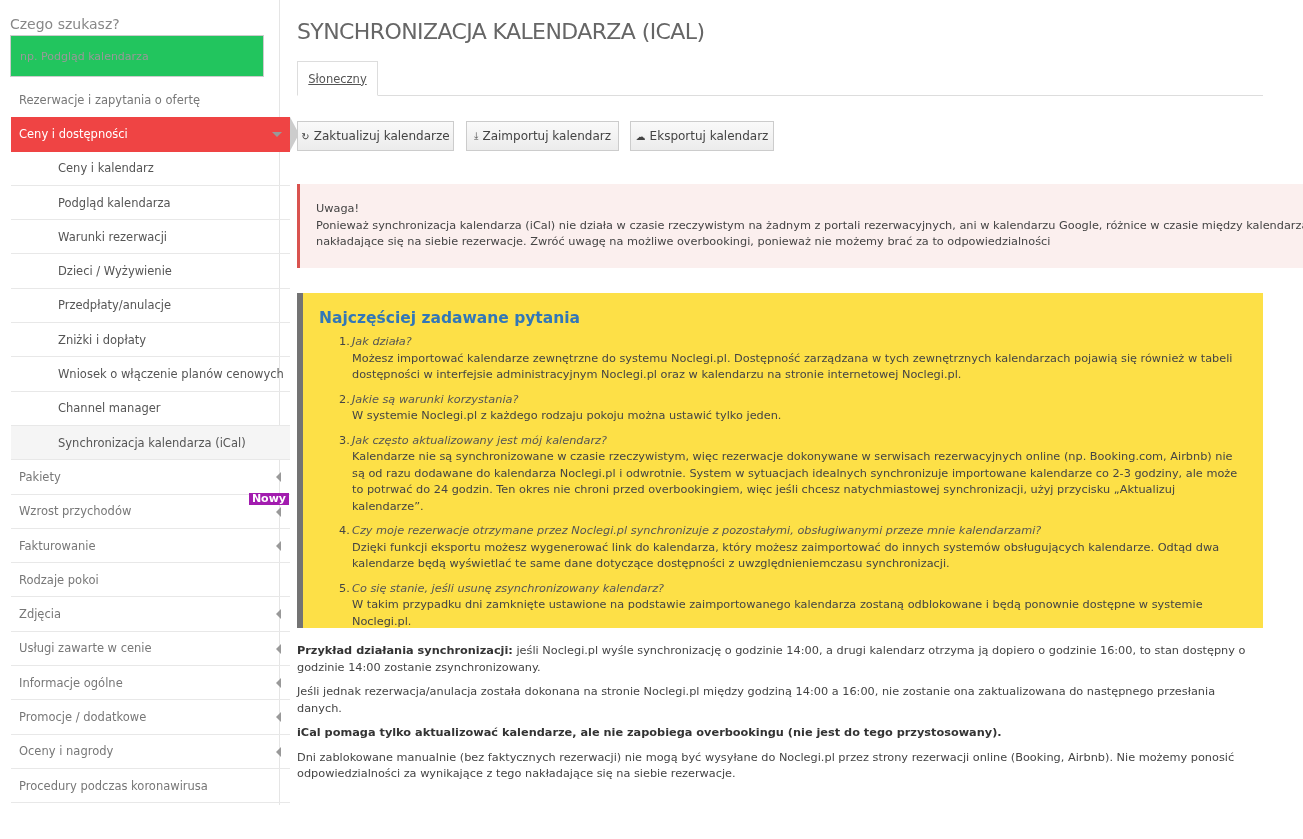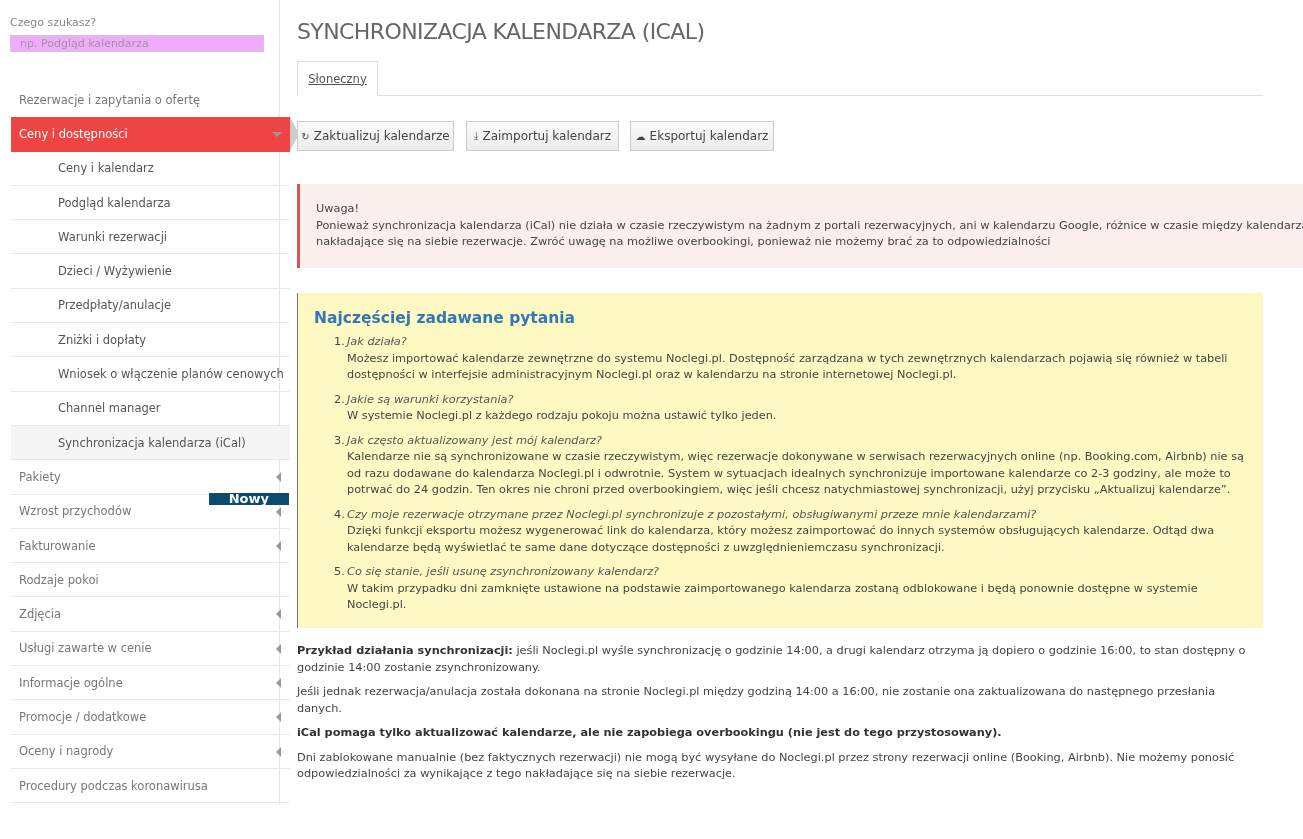--- a/index.html
+++ b/index.html
@@ -1,46 +1,46 @@
 <!DOCTYPE html>
 <html><head>
 <meta charset="utf-8">
 <style>
   * { box-sizing: border-box; margin: 0; padding: 0; }
   html, body { width: 1303px; height: 839px; background: #ffffff; overflow: hidden; }
   body { font-family: "DejaVu Sans", "Liberation Sans", sans-serif; color: #555; font-size: 12px; position: relative; }
 
   
   .sidebar { position: absolute; left: 0; top: 0; width: 280px; height: 805px; border-right: 1px solid #e5e5e5; background: #fff; }
-  .search-label { position: absolute; left: 10px; top: 16px; font-size: 11px; color: #888; }
-  .search-input { position: absolute; left: 10px; top: 35px; width: 254px; height: 17px; border: 1px solid #ccc; background: #f0abfc; padding: 0 9px; font-size: 11px; color: #555; font-family: "DejaVu Sans", sans-serif; outline: none; }
+  .search-label { position: absolute; left: 10px; top: 16px; font-size: 14px; color: #888; }
+  .search-input { position: absolute; left: 10px; top: 35px; width: 254px; height: 42px; border: 1px solid #ccc; background: #22c55e; padding: 0 9px; font-size: 11px; color: #555; font-family: "DejaVu Sans", sans-serif; outline: none; }
   .search-input::placeholder { color: #999; }
   .nav { position: absolute; left: 11px; top: 83px; width: 279px; }
   .nav-item { position: relative; height: 34.3px; display: flex; align-items: center; padding-left: 8px; font-size: 11.5px; color: #777; border-bottom: 1px solid #e8e8e8; cursor: pointer; }
   .nav-item.top { border-bottom: none; }
   .nav-item.sub { padding-left: 47px; color: #555; }
   .nav-item.active-parent { background: #ef4444; color: #fff; border-bottom: none; }
   .nav-item.active-parent::after { content: ""; position: absolute; right: -9px; top: 0; border-top: 17px solid transparent; border-bottom: 17px solid transparent; border-left: 9px solid #cccccc; }
   .nav-item.selected { background: #f5f5f5; }
   .caret-down { position: absolute; right: 8px; top: 15px; width: 0; height: 0; border-left: 5px solid transparent; border-right: 5px solid transparent; border-top: 5px solid #999; }
   .caret-left { position: absolute; right: 9px; top: 12px; width: 0; height: 0; border-top: 5px solid transparent; border-bottom: 5px solid transparent; border-right: 5px solid #999; }
-  .badge-new { position: absolute; right: 1px; top: -2px; background: #0c4a6e; color: #fff; font-size: 13px; font-weight: bold; padding: 1px 20px; line-height: 10px; }
+  .badge-new { position: absolute; right: 1px; top: -2px; background: #a21caf; color: #fff; font-size: 11px; font-weight: bold; padding: 1px 3px; line-height: 10px; }
 
   
   .main { position: absolute; left: 297px; top: 0; width: 966px; }
   .page-title { position: absolute; left: 0; top: 19px; font-size: 22px; color: #666; font-weight: normal; letter-spacing: -0.6px; white-space: nowrap; }
   .tabs { position: absolute; left: 0; top: 61px; width: 966px; height: 35px; border-bottom: 1px solid #ddd; }
   .tab { position: absolute; left: 0; top: 0; width: 81px; height: 35px; border: 1px solid #ddd; border-bottom: 1px solid #fff; background: #fff; display: flex; align-items: center; justify-content: center; font-size: 11.5px; color: #555; text-decoration: underline; cursor: pointer; }
   .toolbar { position: absolute; left: 0; top: 121px; height: 30px; }
   .btn { position: absolute; top: 0; height: 30px; border: 1px solid #ccc; background: linear-gradient(#fafafa, #ececec); display: flex; align-items: center; justify-content: center; font-size: 12px; color: #444; cursor: pointer; font-family: "DejaVu Sans", sans-serif; gap: 4px; white-space: nowrap; }
   .btn .ic { font-size: 10px; color: #444; }
 
   .alert { position: absolute; left: 0; top: 184px; width: 1164px; height: 84px; background: #fbefee; border-left: 3px solid #d9534f; padding: 17px 0 0 16px; font-size: 11.3px; line-height: 16.5px; color: #444; }
 
-  .faq { position: absolute; left: 0; top: 293px; width: 966px; height: 335px; background: #fef9c3; border-left: 1px solid #737373; padding: 16px 16px 0 16px; }
+  .faq { position: absolute; left: 0; top: 293px; width: 966px; height: 335px; background: #fde047; border-left: 6px solid #737373; padding: 16px 16px 0 16px; }
   .faq-title { font-size: 15.5px; color: #3277b8; margin-bottom: 7px; }
   .faq-list { list-style: none; padding-left: 20px; }
   .faq-item { display: flex; font-size: 11.3px; line-height: 16.5px; color: #444; margin-bottom: 8px; }
   .faq-num { width: 13px; flex: none; }
   .faq-q { font-style: italic; color: #555; display: block; }
   .faq-a { display: block; }
 
   .notes { position: absolute; left: 0; top: 643px; width: 966px; font-size: 11.3px; line-height: 16.5px; color: #444; }
   .notes p { margin-bottom: 8px; }
   .notes b { color: #333; }

